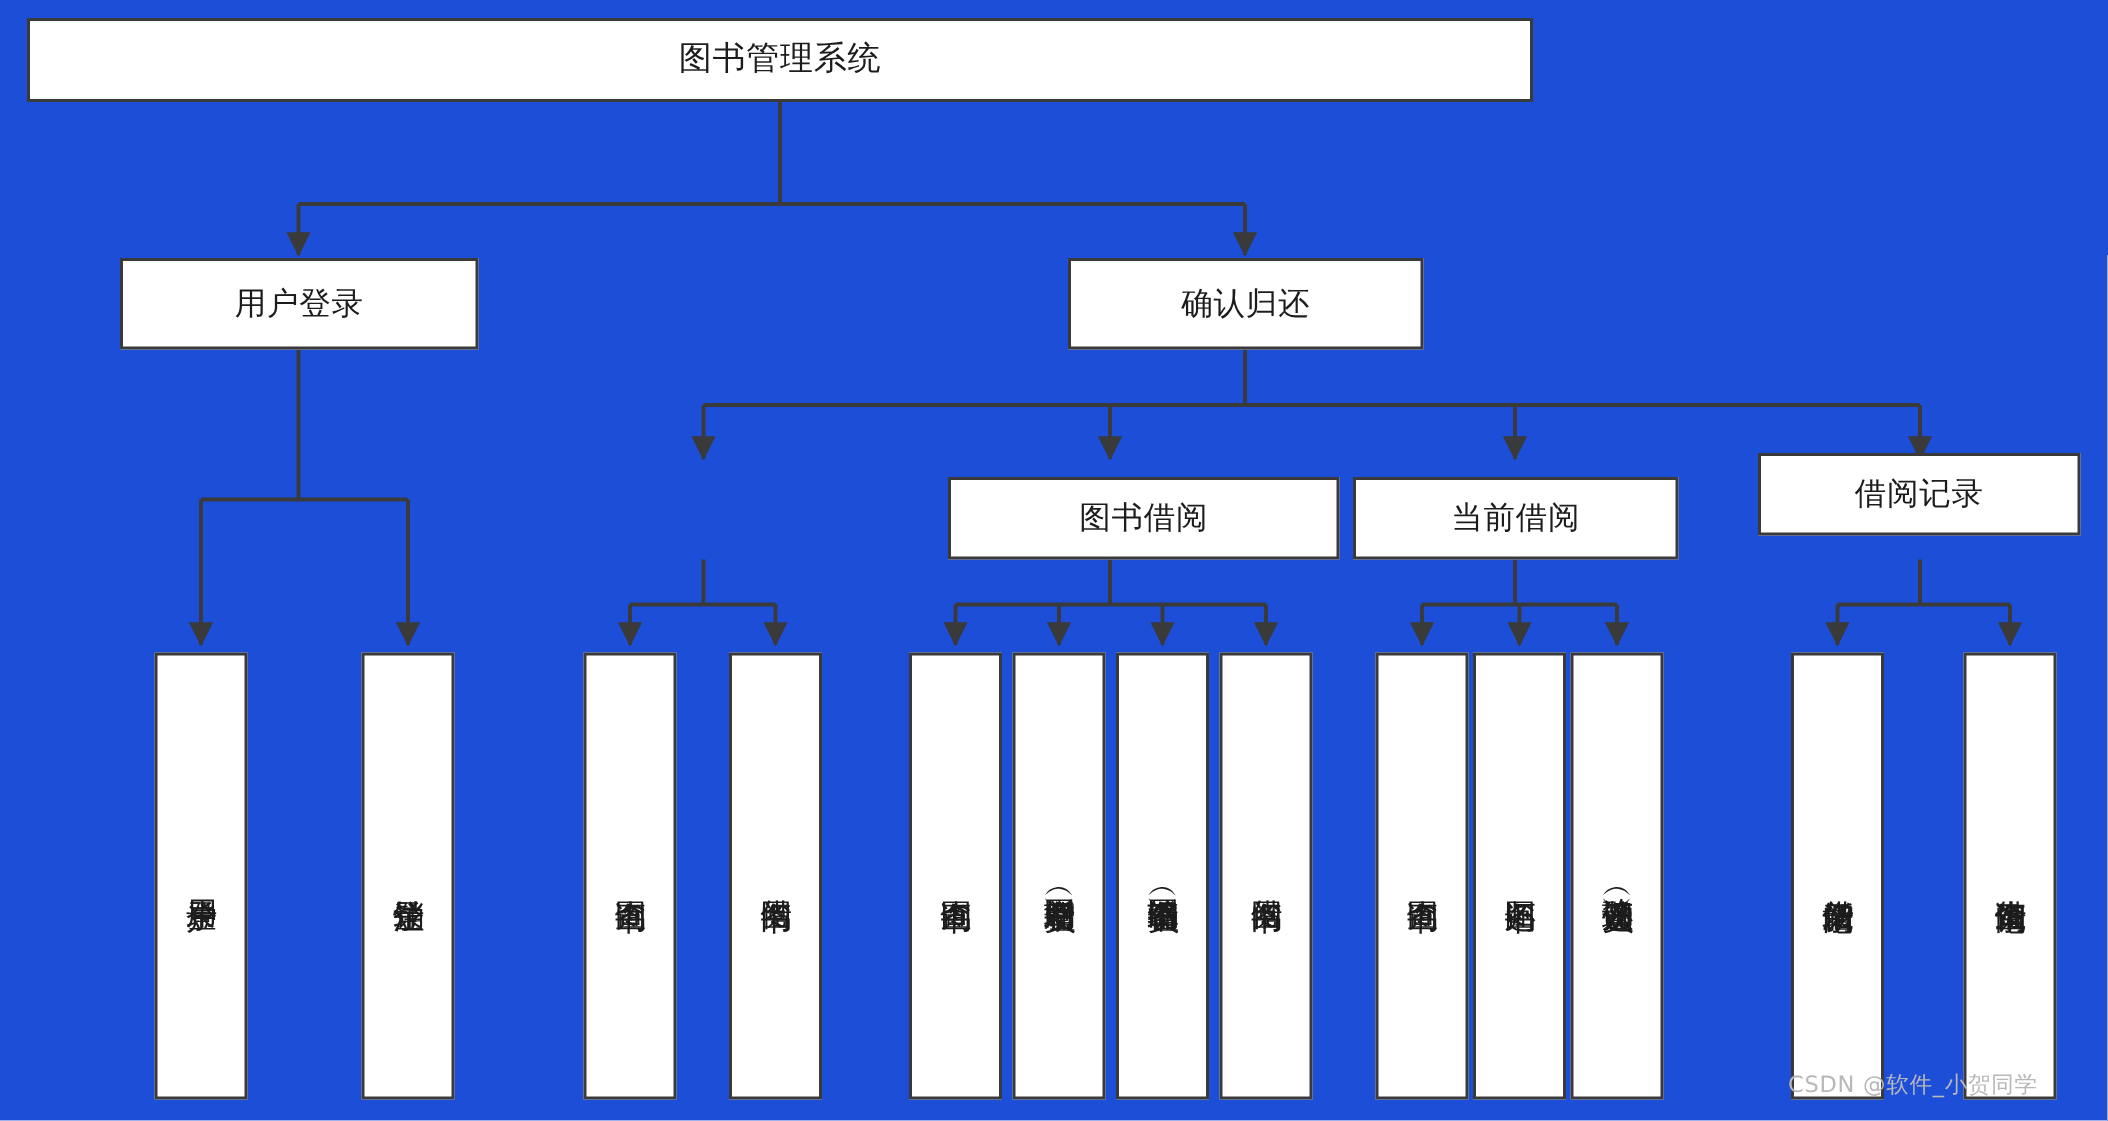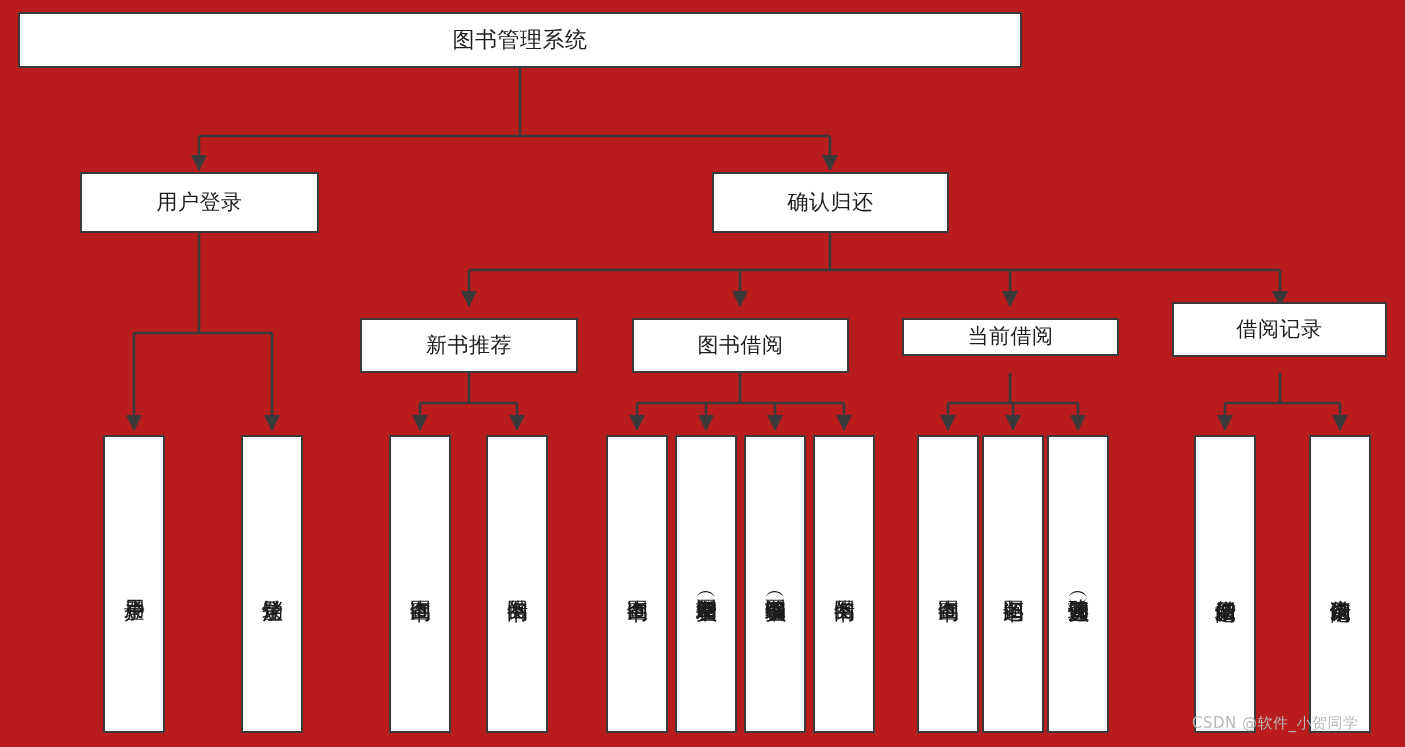--- a/index.html
+++ b/index.html
@@ -8,21 +8,21 @@
     padding: 0;
     background: #ffffff;
   }
   body {
     font-family: "DejaVu Sans", "Liberation Sans", sans-serif;
   }
   #canvas {
     position: relative;
     width: 1405px;
     height: 747px;
-    background: #b91c1c;
+    background: #1d4ed8;
     overflow: hidden;
   }
   #wires {
     position: absolute;
     left: 0;
     top: 0;
     width: 1405px;
     height: 747px;
     pointer-events: none;
   }
@@ -128,29 +128,26 @@
   </div>
 
   <div class="node h" style="left:80px; top:172px; width:239px; height:61px;">
     <span>用户登录</span>
   </div>
 
   <div class="node h" style="left:712px; top:172px; width:237px; height:61px;">
     <span>确认归还</span>
   </div>
 
-  <div class="node h" style="left:360px; top:318px; width:218px; height:55px;">
-    <span>新书推荐</span>
-  </div>
-
-  <div class="node h" style="left:632px; top:318px; width:217px; height:55px;">
+
+  <div class="node h" style="left:632px; top:318px; width:261px; height:55px;">
     <span>图书借阅</span>
   </div>
 
-  <div class="node h" style="left:902px; top:318px; width:217px; height:38px;">
+  <div class="node h" style="left:902px; top:318px; width:217px; height:55px;">
     <span>当前借阅</span>
   </div>
 
   <div class="node h" style="left:1172px; top:302px; width:215px; height:55px;">
     <span>借阅记录</span>
   </div>
 
   <div class="node v" style="left:103px; top:435px; width:62px; height:298px;">
     <span>用户登录</span>
   </div>

